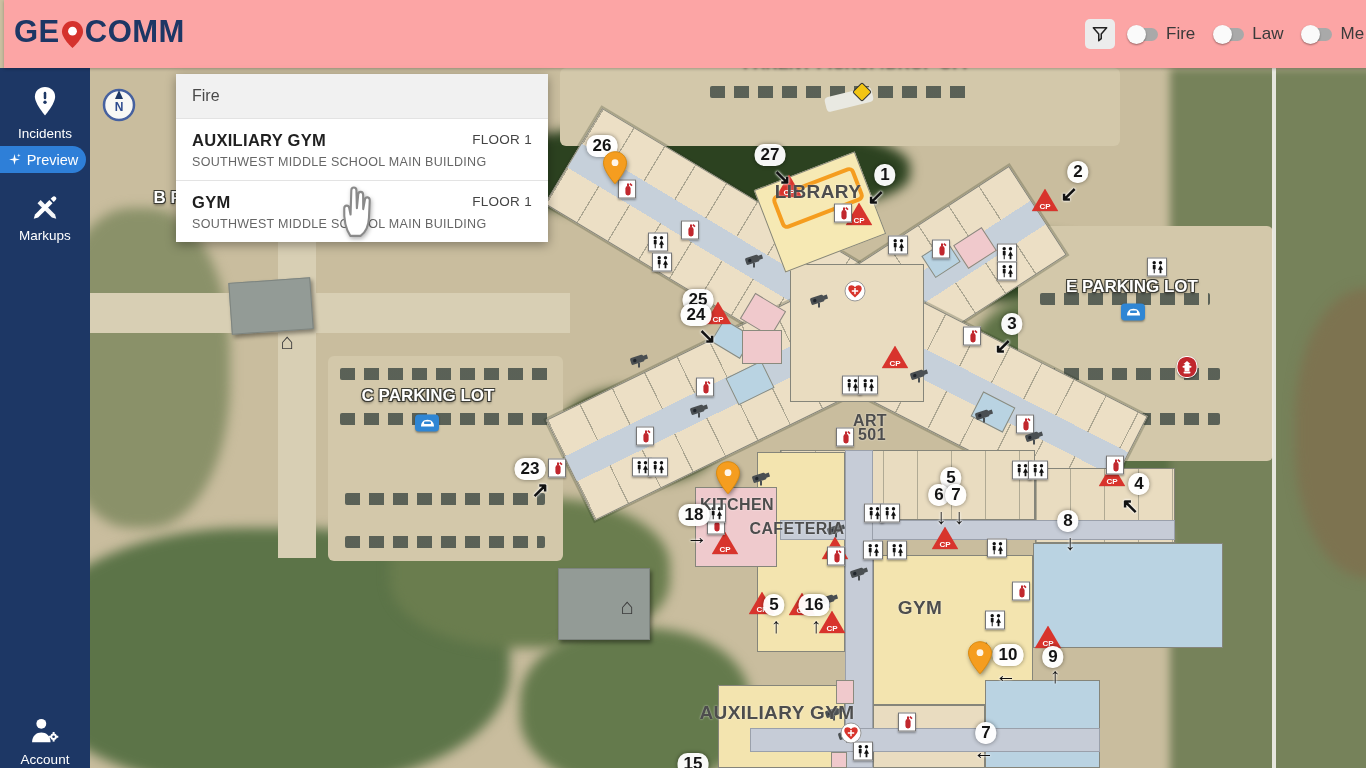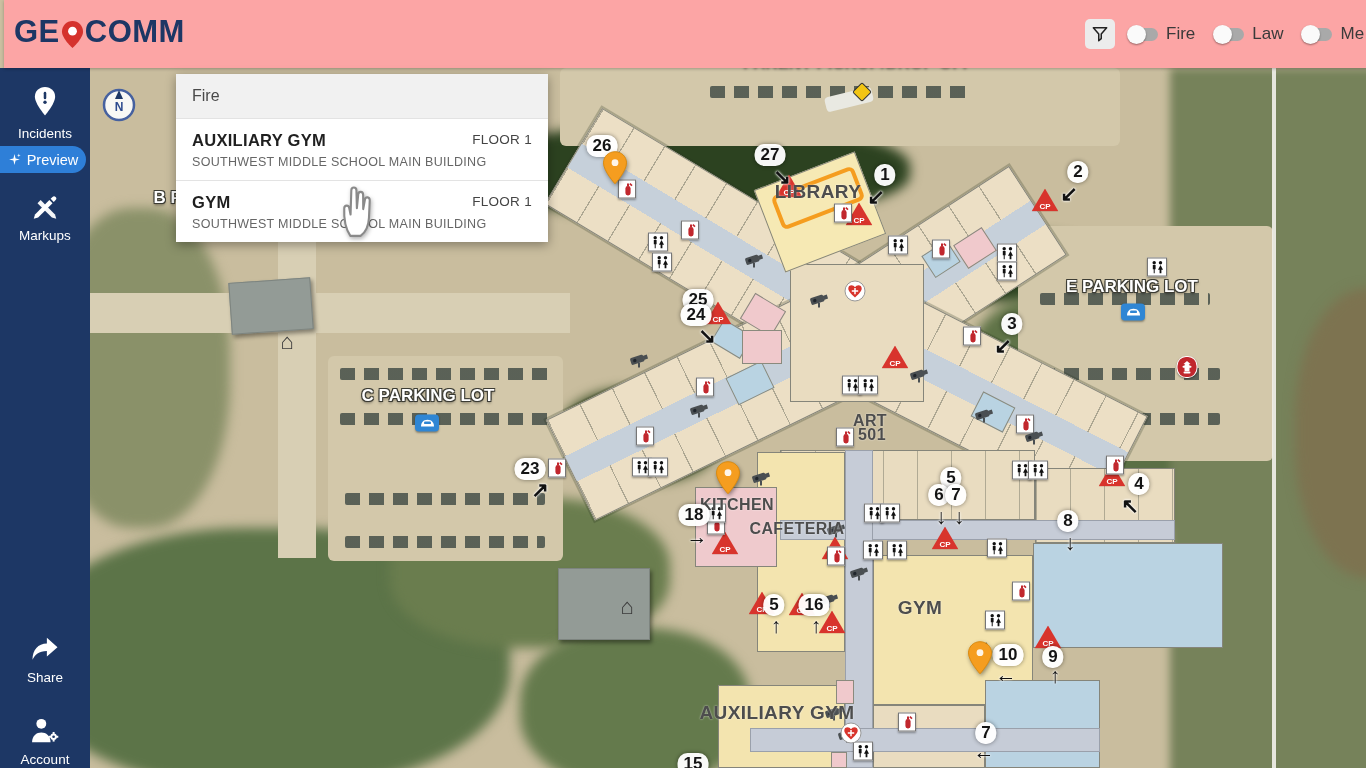--- a/index.html
+++ b/index.html
@@ -763,26 +763,20 @@
     <span>Preview</span>
   </div>
   <div class="sideitem" style="top:122px;">
     <svg width="30" height="30" viewBox="0 0 24 24">
       <path d="M4 19.5 L15.5 8 l2.5 2.5 L6.5 22 l-3.5 1 z" fill="#fff"></path>
       <path d="M20 19.5 L8.5 8 l-2.5 2.5 L17.5 22 l3.5 1 z" fill="#fff" opacity=".95"></path>
       <path d="M16.5 7 l2.5 2.5 1.5-1.5 c.8-.8.8-1.7 0-2.5 c-.8-.8-1.7-.8-2.5 0 z" fill="#fff"></path>
     </svg>
     <div class="lbl">Markups</div>
   </div>
-  <div class="sideitem" style="top:568px;">
-    <svg width="30" height="26" viewBox="0 0 24 20">
-      <path d="M13.5 1 L22 8.5 L13.5 16 V11.5 C7 11.5 4 14.5 2 18.5 C2 10.5 6.5 5.5 13.5 5.5 Z" fill="#fff"></path>
-    </svg>
-    <div class="lbl">Share</div>
-  </div>
   <div class="sideitem" style="top:648px;">
     <svg width="32" height="28" viewBox="0 0 26 22">
       <circle cx="10" cy="6" r="4" fill="#fff"></circle>
       <path d="M2.5 21 c0-5.5 3.7-8 7.5-8 s7.5 2.5 7.5 8 z" fill="#fff"></path>
       <g fill="#fff">
         <circle cx="20" cy="16.5" r="2.6"></circle>
         <rect x="19.2" y="12.6" width="1.6" height="2"></rect>
           <rect x="19.2" y="18.4" width="1.6" height="2"></rect>
         <rect x="16.2" y="15.7" width="2" height="1.6"></rect>
           <rect x="21.8" y="15.7" width="2" height="1.6"></rect>

